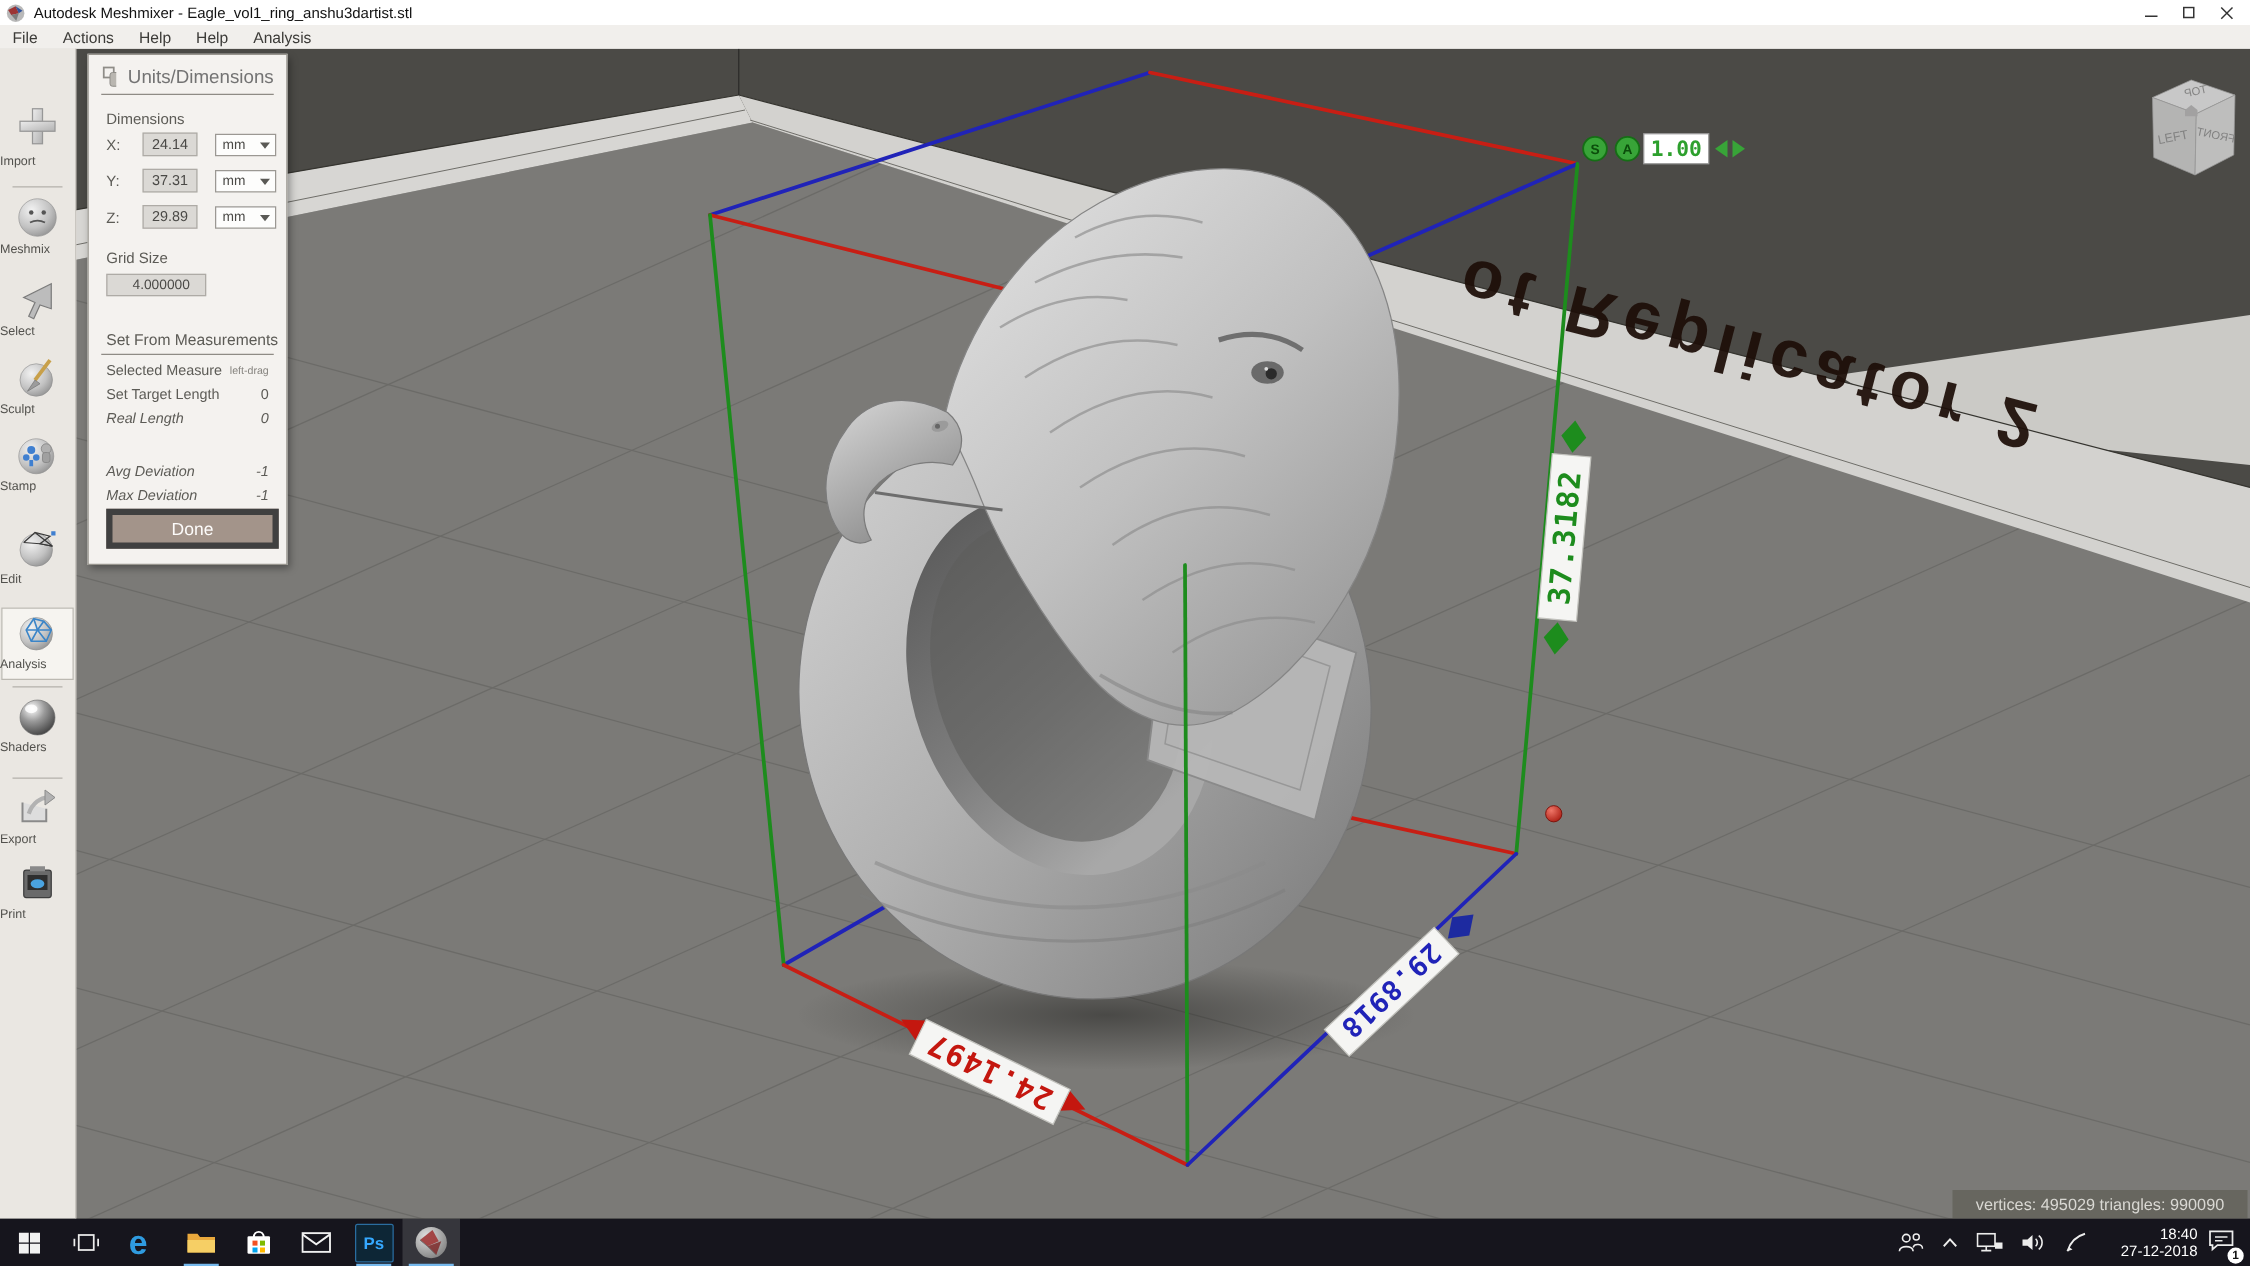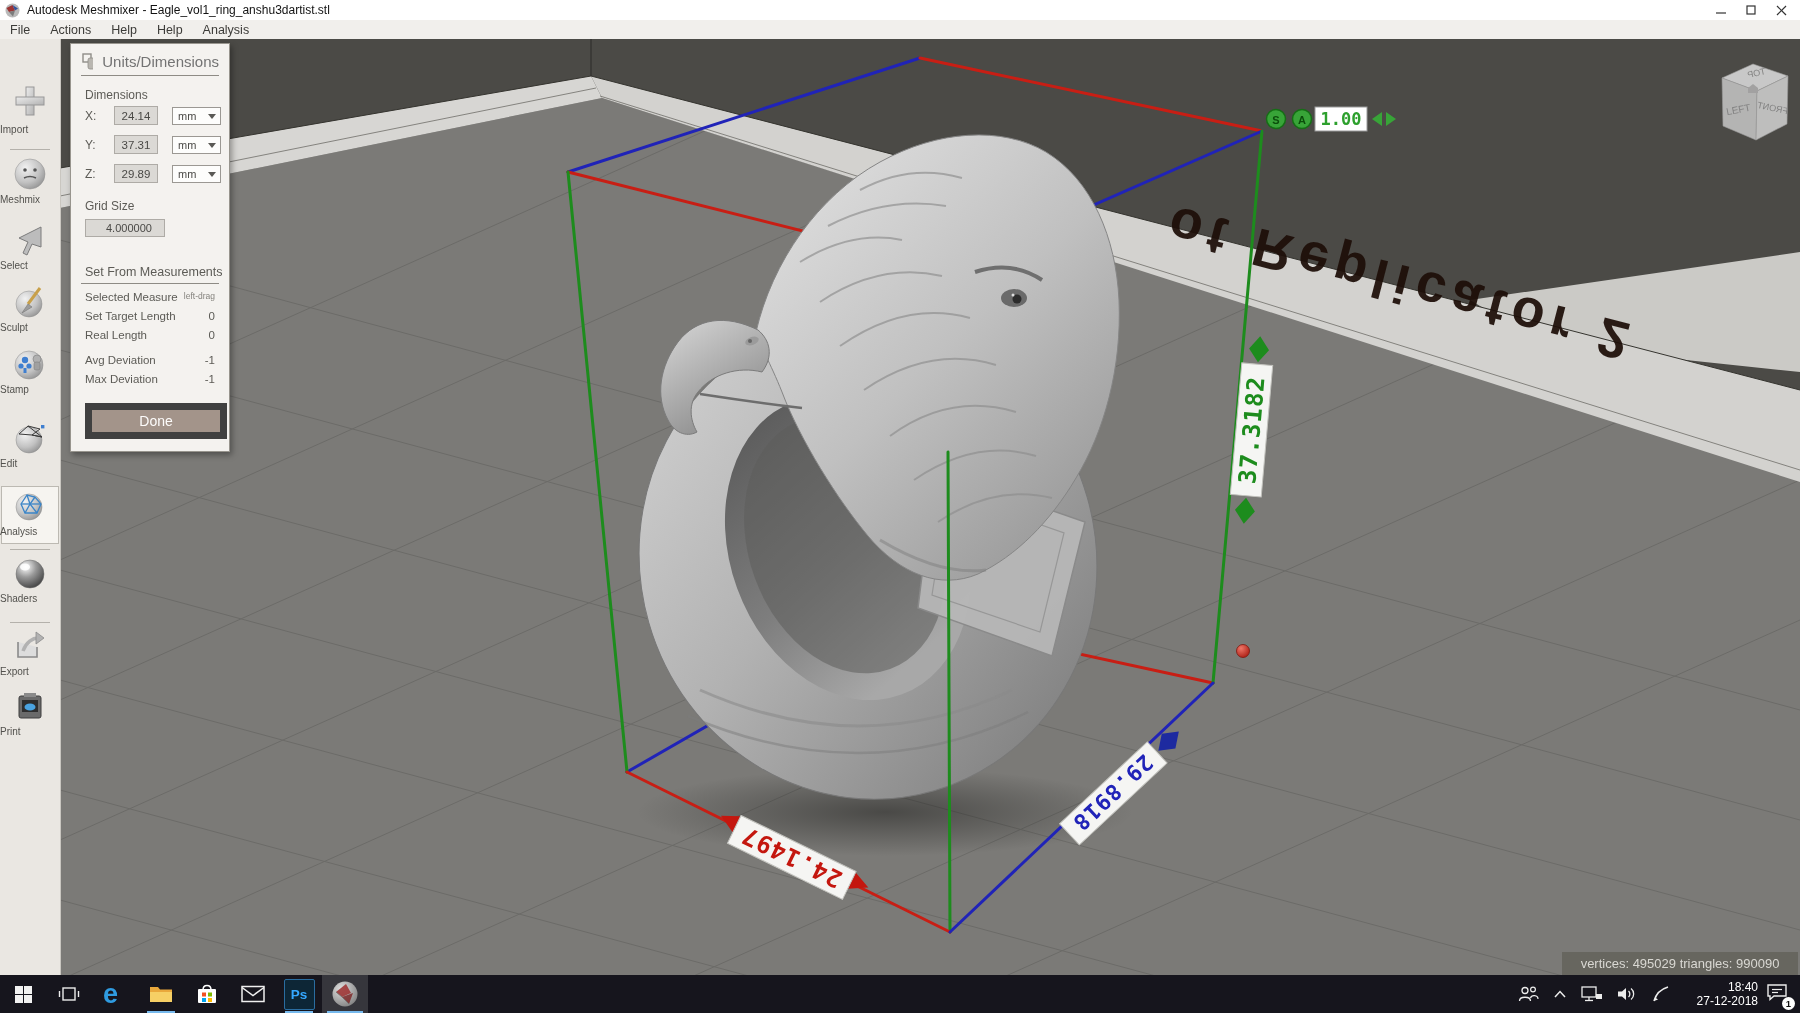--- a/index.html
+++ b/index.html
@@ -26,24 +26,24 @@
   #paneltitle{font-size:15px;color:#737373;margin-left:9px;}
   .psep{height:1px;background:#8e8b85;margin:0 10px;}
   .plabel{font-size:12px;color:#5c5b56;margin:12px 0 4px 14px;}
   .dimrow{display:flex;align-items:center;margin:0 0 10px 14px;}
   .dimlab{width:20px;font-size:12px;color:#5c5b56;}
   .dimval{width:38px;height:15px;background:#dbd9d5;border:1px solid #aeaba6;font-size:11.5px;color:#4a4946;text-align:center;margin-left:9px;font-family:"Liberation Sans",sans-serif;}
   .unitbox{width:42px;height:16px;background:#fdfdfc;border:1px solid #9b9893;margin-left:14px;font-size:11px;color:#4a4946;display:flex;align-items:center;padding-left:5px;position:relative;}
   .unitbox .tri{position:absolute;right:4px;top:6px;width:0;height:0;border-left:4px solid transparent;border-right:4px solid transparent;border-top:5px solid #5a5955;}
   #gridval{width:56px;height:14px;background:#dbd9d5;border:1px solid #aeaba6;font-size:11px;color:#4a4946;margin:2px 0 0 14px;padding-left:20px;font-family:"Liberation Sans",sans-serif;}
   .mrow{display:flex;justify-content:space-between;font-size:11.5px;color:#5c5b56;margin:7px 14px 0 14px;}
-  .mrow.it{}
+  .mrow.it{font-style:italic;}
   .mval{color:#5c5b56;}
   .mval.small{font-size:8.5px;color:#85837e;}
-  #donebtn{position:absolute;left:14px;bottom:12px;width:128px;height:22px;background:#a3948a;border:7px solid #404040;color:#fdfcfb;font-size:14px;text-align:center;line-height:22px;}
+  #donebtn{position:absolute;left:14px;bottom:12px;width:128px;height:22px;background:#a3948a;border:5px solid #404040;color:#fdfcfb;font-size:14px;text-align:center;line-height:22px;}
   
   #printerbar{left:1517px;top:41px;width:283px;height:25px;background:linear-gradient(#d4d2cf,#bcbab6);border-bottom:1px solid #8b8984;border-left:1px solid #8b8984;display:flex;align-items:center;}
   #printername{font-size:15px;font-weight:bold;color:#4a4946;margin-left:10px;flex:1;}
   #printertri{width:0;height:0;border-left:7px solid transparent;border-right:7px solid transparent;border-top:9px solid #4a4946;margin-right:10px;}
   #caption{left:1190px;top:814px;width:520px;font-size:50px;font-weight:bold;color:#f3f3f2;letter-spacing:0px;}
   #statusbox{left:1562px;top:952px;width:236px;height:23px;background:#67665f;color:#d9d8d3;font-size:13px;display:flex;align-items:center;justify-content:center;}
   
   #taskbar{left:0;top:975px;width:1800px;height:38px;background:#16151d;display:flex;align-items:center;}
   #startbtn{width:46px;height:38px;display:flex;align-items:center;justify-content:center;}
   #searchbox{width:328px;height:30px;background:#fefefe;border:1px solid #8a8a8a;display:flex;align-items:center;}
@@ -456,21 +456,21 @@
       <span class="mval small">left-drag</span>
     </div>
     <div class="mrow">
       <span>Set Target Length</span>
       <span class="mval">0</span>
     </div>
     <div class="mrow it">
       <span>Real Length</span>
       <span class="mval">0</span>
     </div>
-    <div class="mrow it" style="margin-top:13px">
+    <div class="mrow it" style="margin-top:31px">
       <span>Avg Deviation</span>
       <span class="mval">-1</span>
     </div>
     <div class="mrow it">
       <span>Max Deviation</span>
       <span class="mval">-1</span>
     </div>
 
     <div id="donebtn">Done</div>
   </div>

